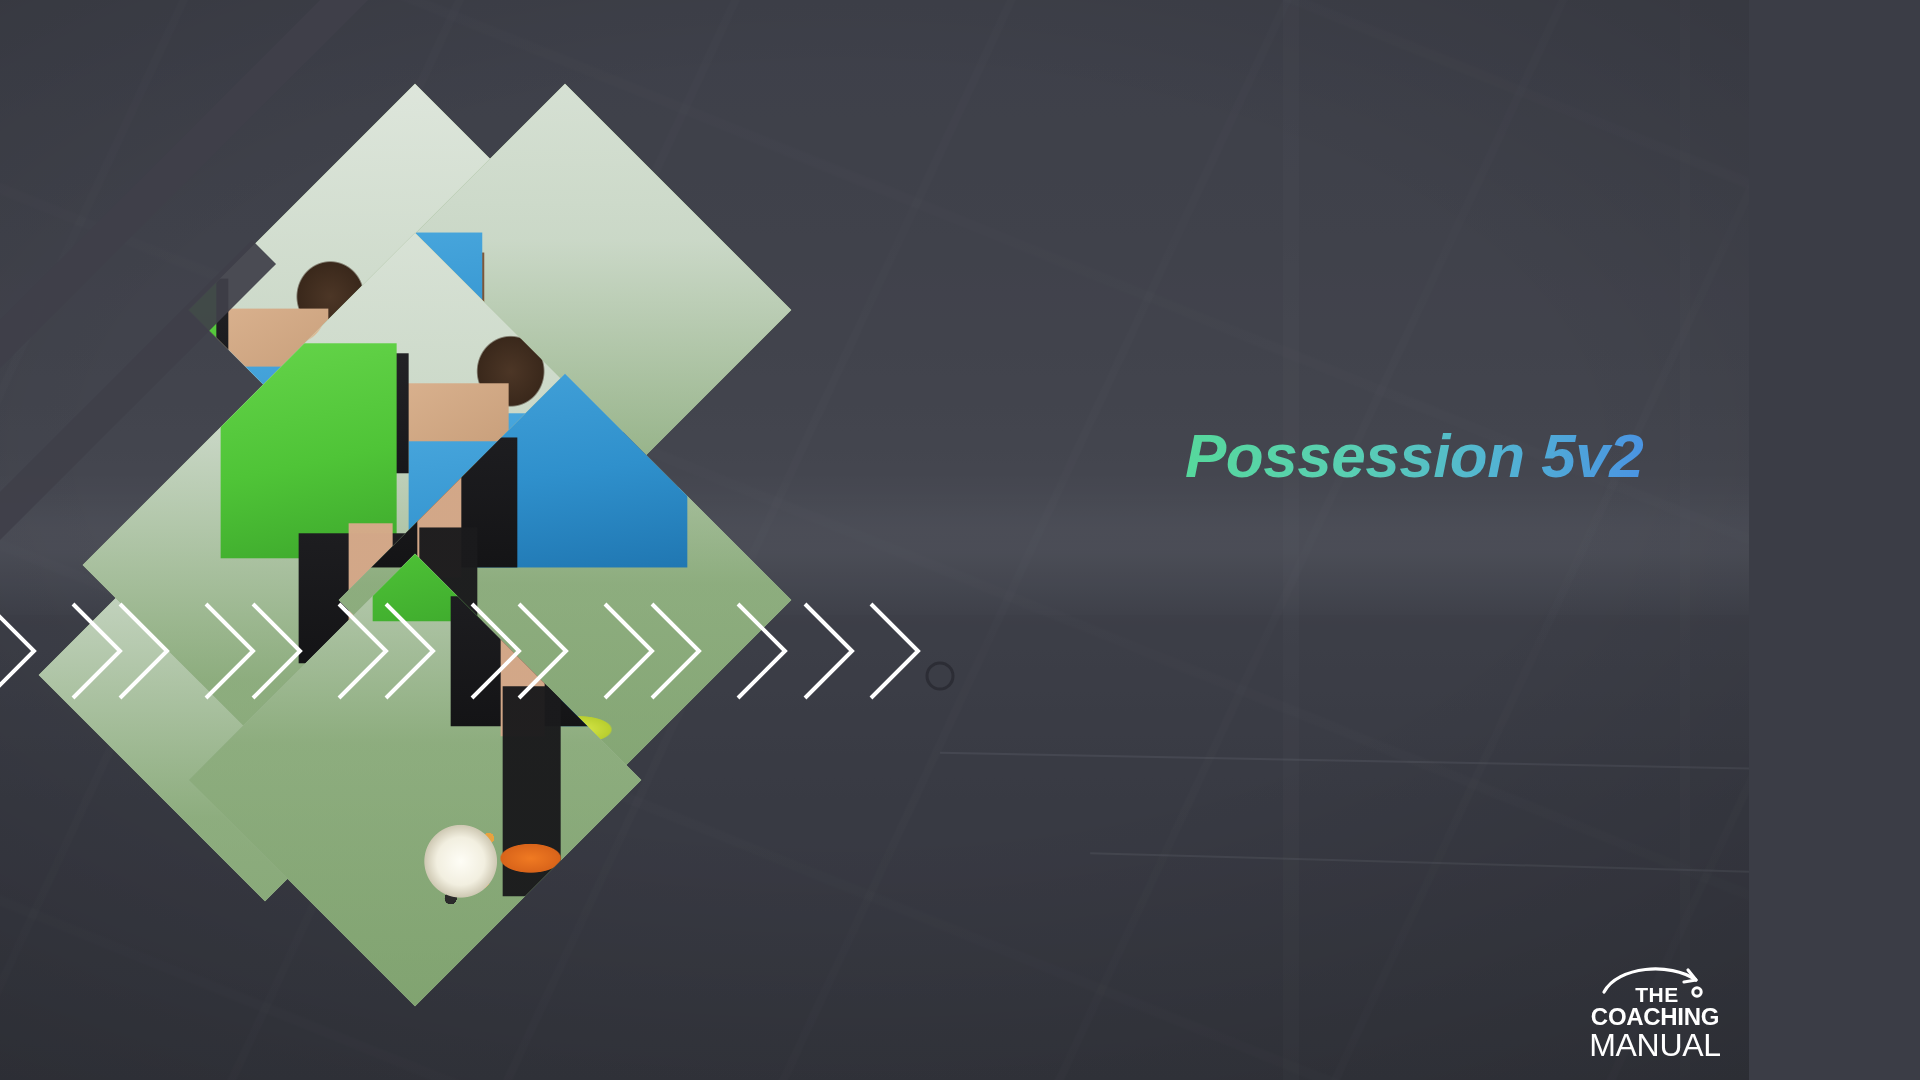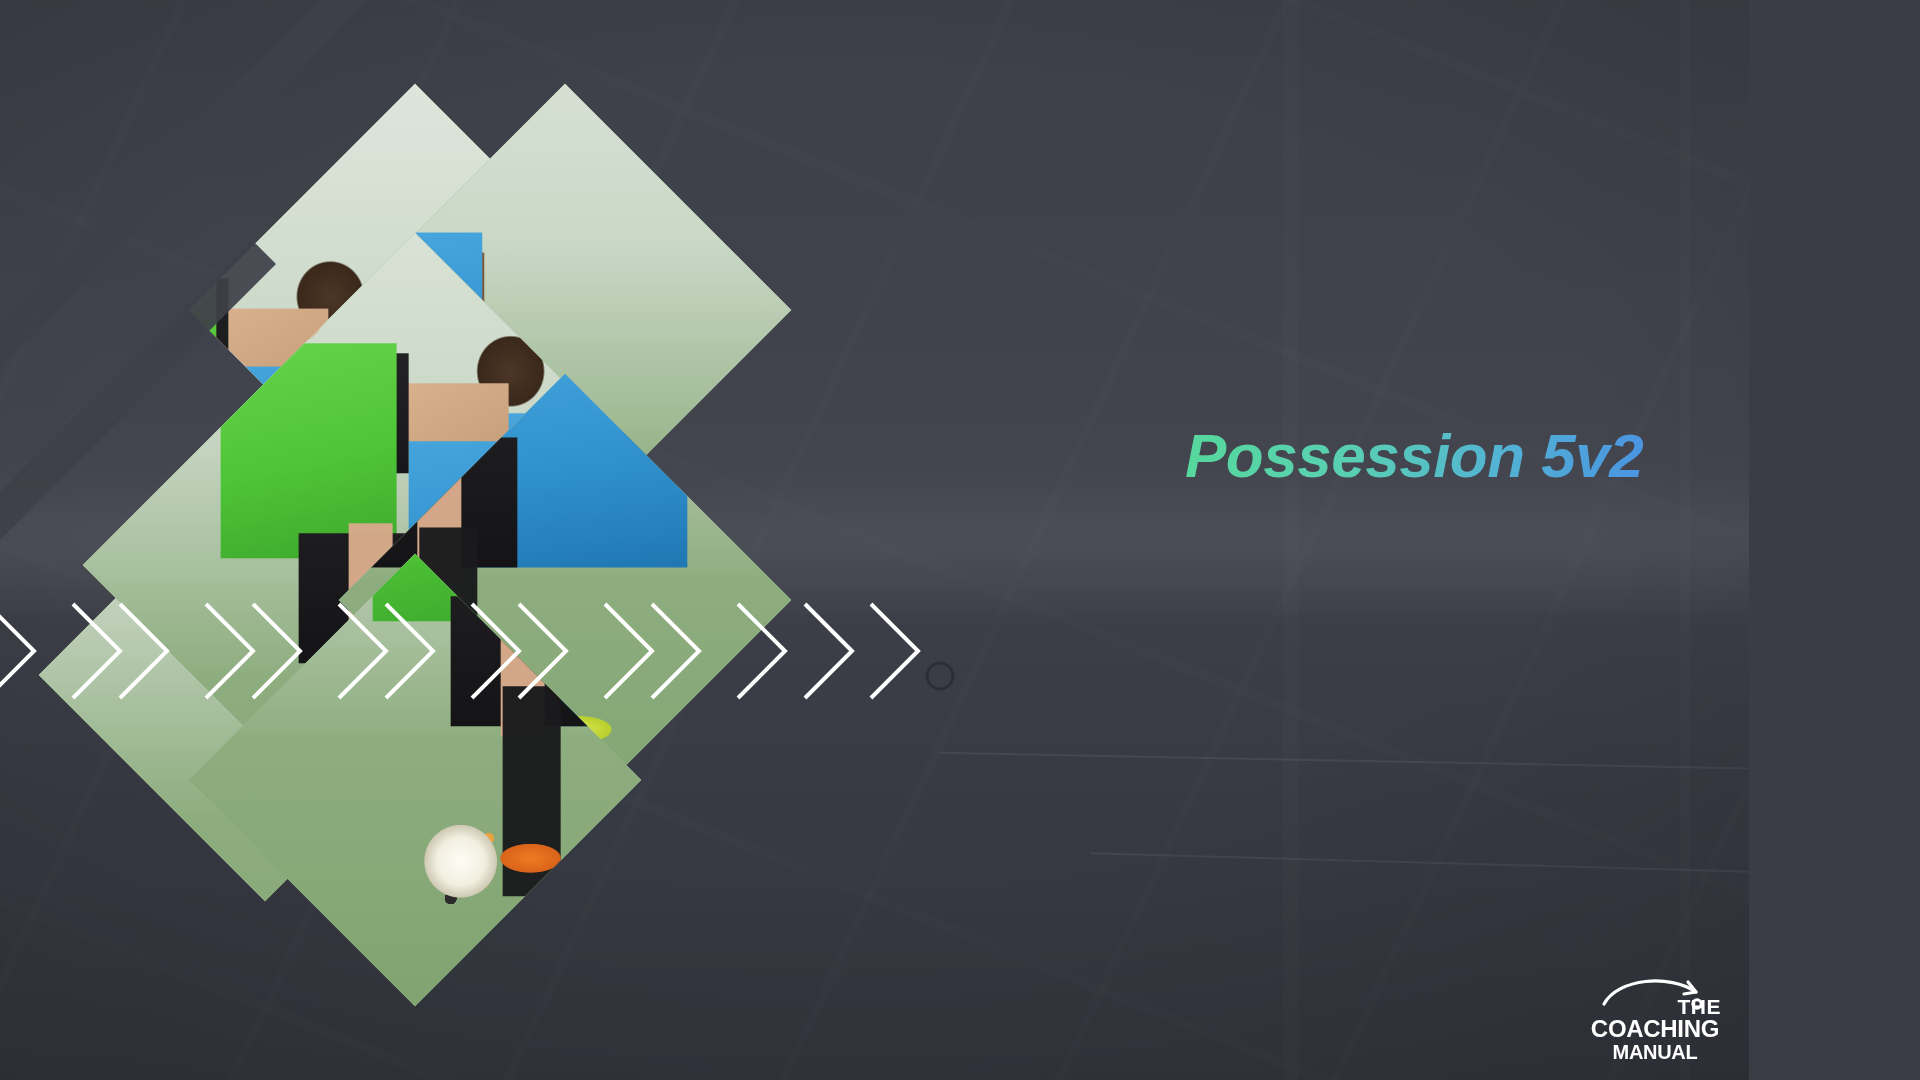--- a/index.html
+++ b/index.html
@@ -261,33 +261,33 @@
     width: 132px;
     color: #ffffff;
     text-align: center;
   }
   .logo-arc { display: block; margin: 0 auto -4px; }
   .logo-the {
     font-size: 21px;
     font-weight: 700;
     letter-spacing: 0.5px;
     line-height: 1;
-    text-align: right;
+    text-align: center;
     margin-left: 4px;
     margin-top: -14px;
   }
   .logo-coaching {
     font-size: 24px;
     font-weight: 700;
     letter-spacing: -0.3px;
     line-height: 1.02;
   }
   .logo-manual {
-    font-size: 20px;
-    font-weight: 700;
+    font-size: 32px;
+    font-weight: 400;
     letter-spacing: -0.3px;
     line-height: 1.02;
   }
 </style>
 </head>
 <body>
 
 <div class="slide">
 
   <div class="bg">

